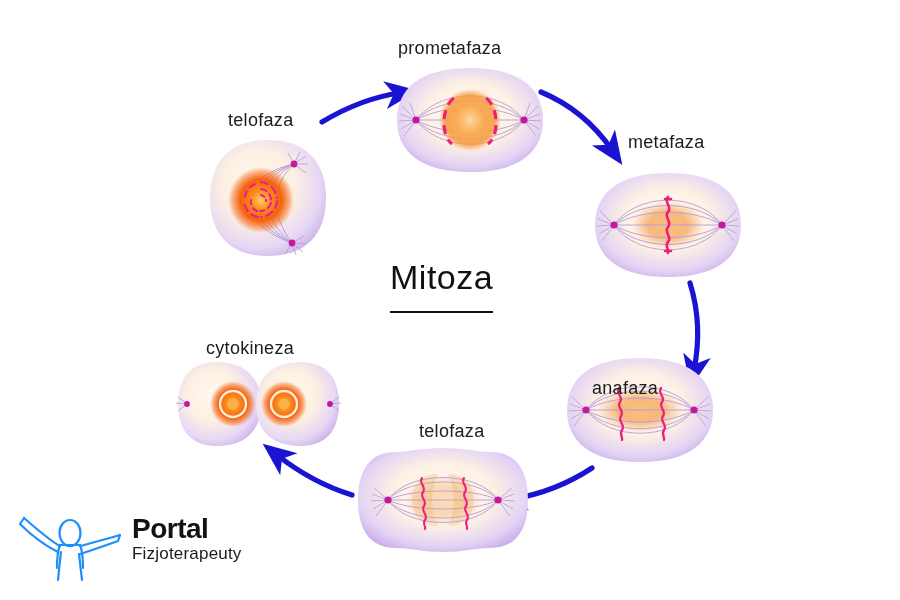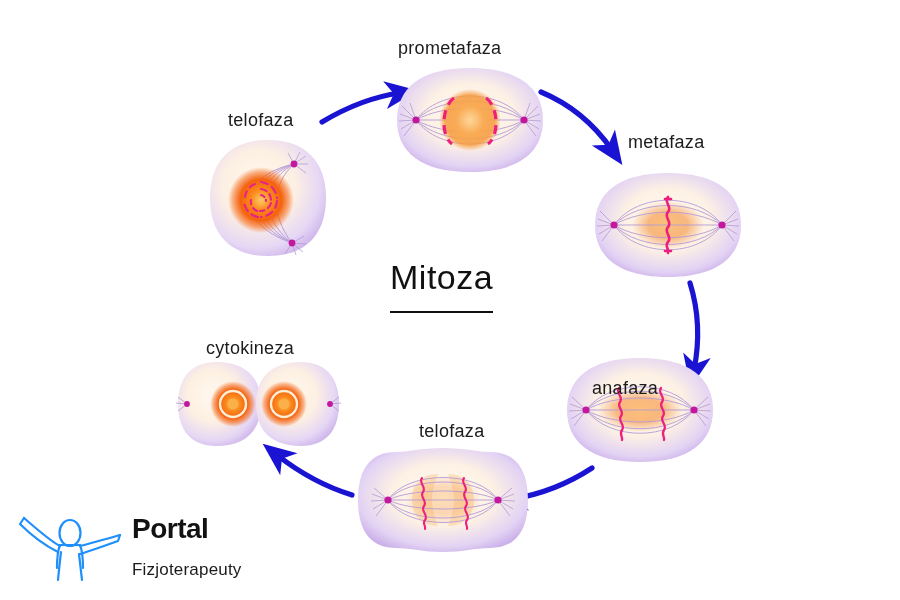--- a/index.html
+++ b/index.html
@@ -72,21 +72,21 @@
     color: #121212;
     line-height: 0.95;
     letter-spacing: -0.5px;
   }
   #logo-sub {
     font-family: "Liberation Sans", sans-serif;
     font-size: 17px;
     font-weight: 400;
     color: #1b1b1b;
     line-height: 1.1;
-    margin-top: 18px;
+    margin-top: 2px;
     letter-spacing: 0.2px;
   }
 </style>
 </head>
 <body>
 
 <div id="stage">
 
   <svg id="diagram-svg" viewBox="0 0 900 600">
     <defs>

